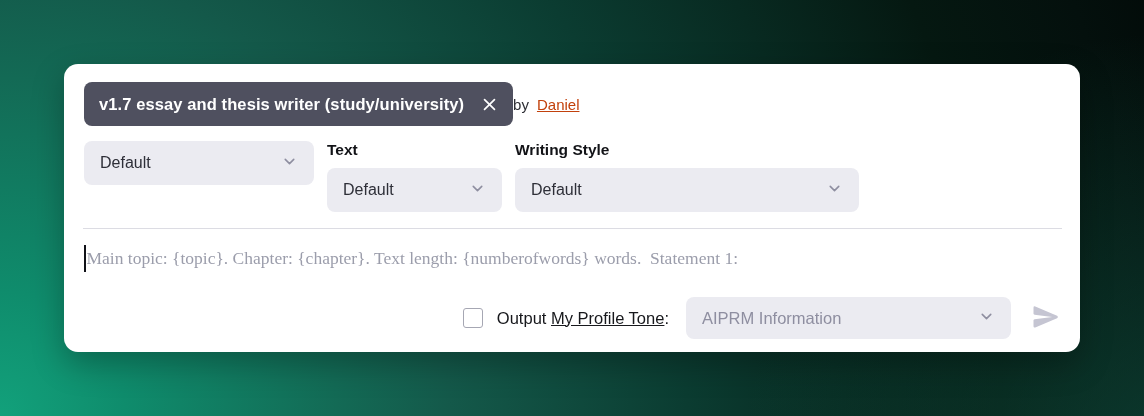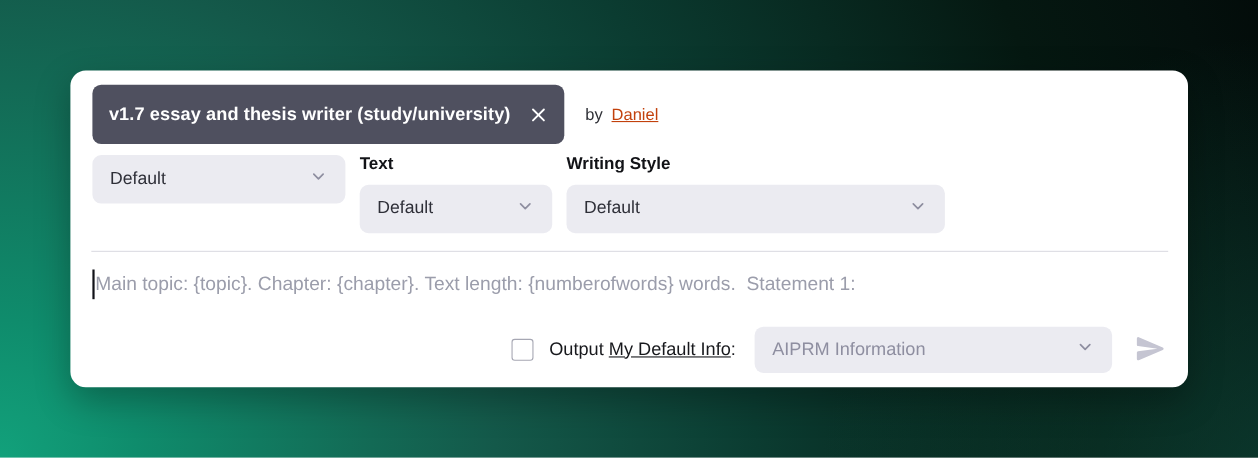--- a/index.html
+++ b/index.html
@@ -15,43 +15,43 @@
 
   .card {
     position: absolute; left: 64px; top: 64px; width: 1016px; height: 288px;
     background: #ffffff; border-radius: 14px;
     box-shadow: 0 12px 32px rgba(0,0,0,0.28);
   }
 
   
   .badge-row { position: absolute; top: 21px; left: 20px; right: 20px; height: 38px; display: flex; align-items: center; }
   .badge {
-    display: inline-flex; align-items: center; height: 54px; padding: 0 15px;
+    display: inline-flex; align-items: center; height: 44px; padding: 0 15px;
     background: #4f505f; color: #ffffff; border-radius: 8px;
     font-size: 16.5px; font-weight: 700; letter-spacing: 0.1px; white-space: nowrap;
   }
   .badge-close { display: inline-flex; align-items: center; justify-content: center; margin-left: 16px; width: 18px; height: 18px; cursor: pointer; }
-  .byline { margin-left: 19px; font-size: 15px; color: #2f3036; display: flex; align-items: flex-start; }
+  .byline { font-size: 15px; color: #2f3036; display: flex; align-items: flex-start; }
   .byline a { color: #c2410c; text-decoration: underline; margin-left: 8px; cursor: pointer; }
 
   
   .fields { position: absolute; top: 77px; left: 20px; display: flex; gap: 13px; }
   .field-label { font-size: 15.5px; font-weight: 700; color: #121317; margin-bottom: 9px; }
   .select-box {
     height: 44px; border-radius: 8px; background: #ebebf1;
     display: flex; align-items: center; justify-content: space-between;
     padding: 0 16px; box-sizing: border-box; cursor: pointer;
   }
   .select-box .val { font-size: 16px; color: #2e2f38; }
   .w1 { width: 230px; } .w2 { width: 175px; } .w3 { width: 344px; }
 
   .divider { position: absolute; top: 164px; left: 19px; right: 18px; height: 1px; background: #dcdce3; }
 
   
-  .prompt-line { position: absolute; top: 180px; left: 20px; right: 20px; height: 28px; display: flex; align-items: center; cursor: text; }
+  .prompt-line { position: absolute; top: 180px; left: 20px; right: 20px; height: 28px; display: flex; align-items: center; cursor: text; font-family: Liberation Serif, serif; }
   .caret { width: 1.5px; height: 27px; background: #111218; flex: 0 0 auto; }
   .placeholder { margin-left: 1px; font-size: 17.5px; color: #9b9dab; white-space: pre; overflow: hidden; }
 
   
   .footer-row { position: absolute; top: 233px; right: 18px; height: 42px; display: flex; align-items: center; }
   .checkbox { width: 20px; height: 20px; box-sizing: border-box; border: 1.5px solid #a6a7b3; border-radius: 3px; background: #fff; cursor: pointer; }
   .include-label { margin-left: 14px; font-size: 16.5px; color: #17181c; white-space: pre; }
   .include-label a { color: #17181c; text-decoration: underline; cursor: pointer; }
   .profile-select {
     margin-left: 17px; width: 325px; height: 42px; border-radius: 8px; background: #ebebf1;
@@ -119,21 +119,21 @@
 
   <div class="divider"></div>
 
   <div class="prompt-line">
     <span class="caret"></span>
     <span class="placeholder">Main topic: {topic}. Chapter: {chapter}. Text length: {numberofwords} words.  Statement 1:</span>
   </div>
 
   <div class="footer-row">
     <span class="checkbox"></span>
-    <span class="include-label"><span>Output </span><a>My Default Info</a><span>:</span></span>
+    <span class="include-label"><span>Output </span><a>My Profile Tone</a><span>:</span></span>
     <div class="profile-select">
       <span class="val">AIPRM Information</span>
       <span>
         <svg width="17" height="17" viewBox="0 0 24 24" fill="none" stroke="#8e8ea0" stroke-width="2.2" stroke-linecap="round" stroke-linejoin="round">
             <polyline points="6 9 12 15 18 9"></polyline>
           </svg>
       </span>
     </div>
     <button class="send-btn">
       <span>

